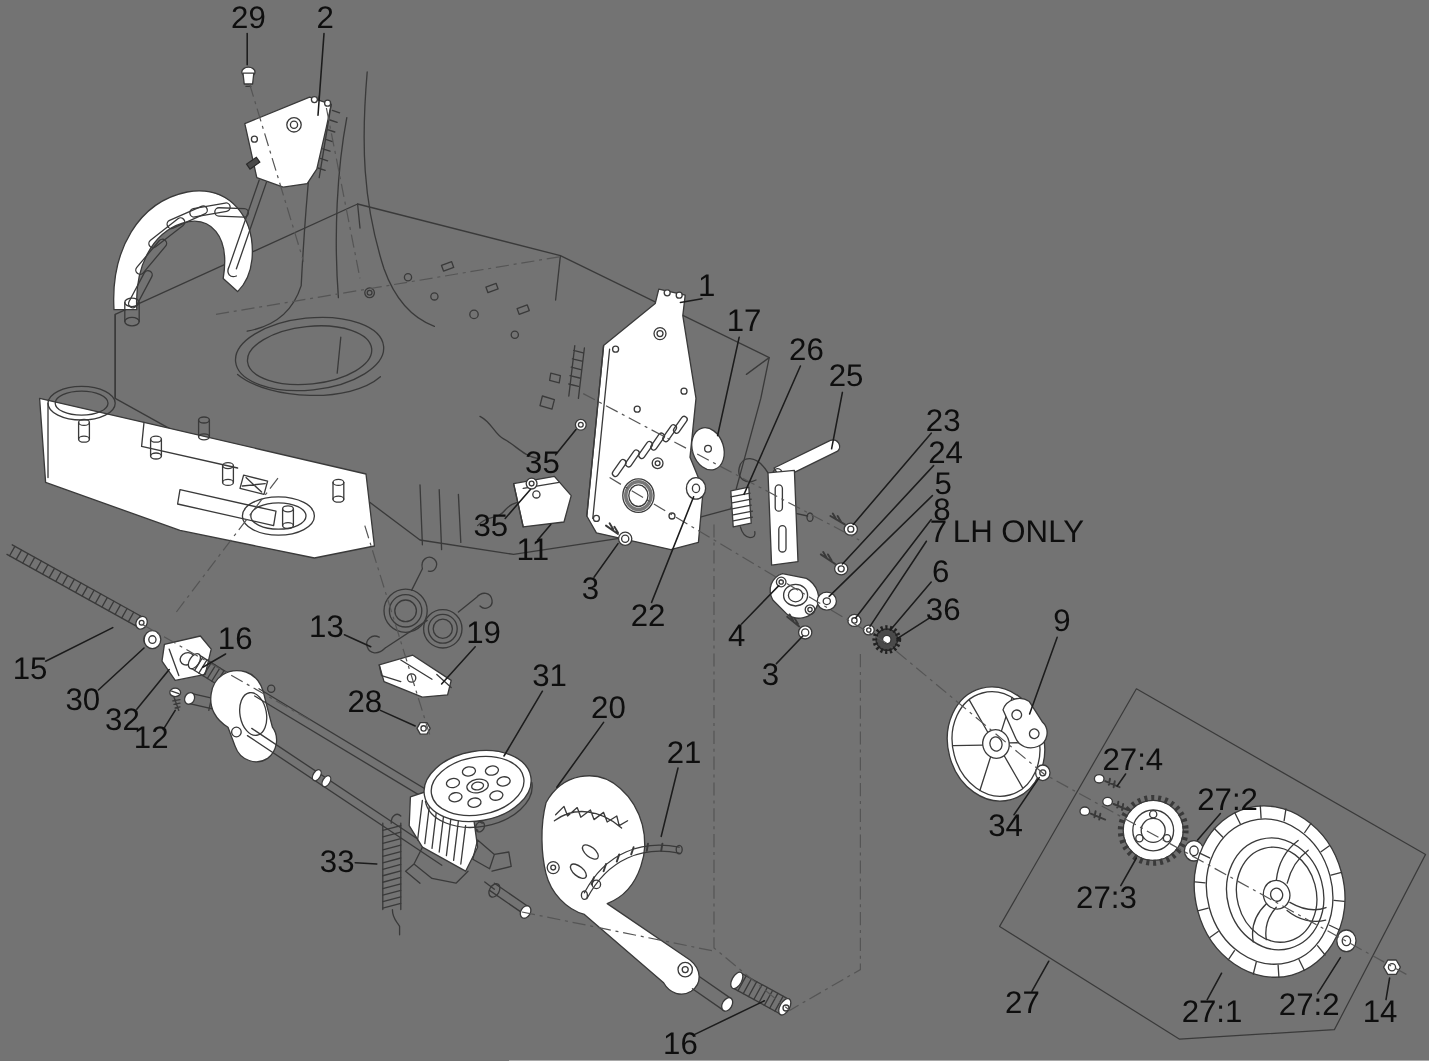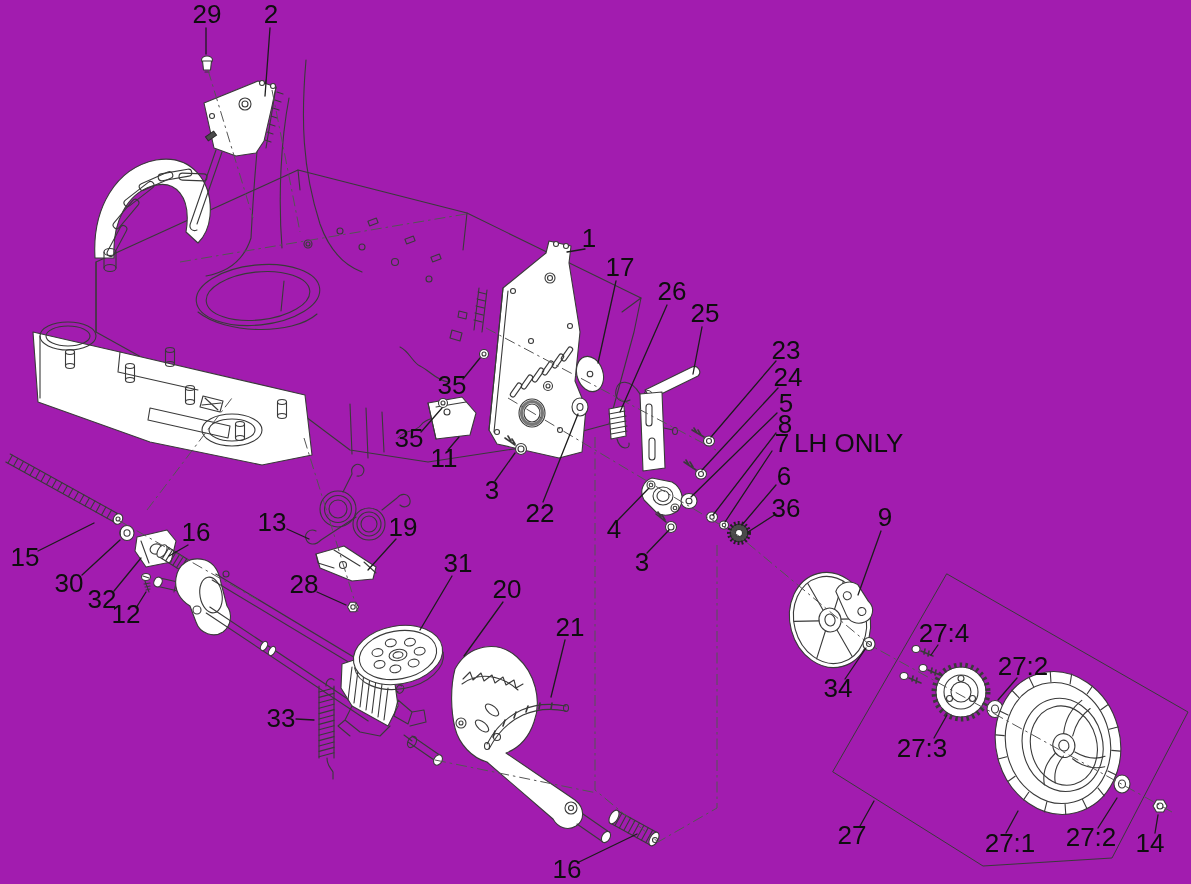--- a/index.html
+++ b/index.html
@@ -1,16 +1,16 @@
 <!DOCTYPE html>
 <html><head>
 <meta charset="utf-8">
 <style>
   html,body{margin:0;padding:0;background:#fff;}
-  .stage{position:relative;width:1191px;height:884px;background:#a21caf;overflow:hidden;}
+  .stage{position:relative;width:1191px;height:884px;background:#737373;overflow:hidden;}
   svg{display:block;}
   .ln{fill:none;stroke:#3a3a3a;stroke-width:1.1;stroke-linecap:round;stroke-linejoin:round;}
   .fw{fill:#ffffff;stroke:#3a3a3a;stroke-width:1.1;stroke-linejoin:round;}
   .thk{fill:none;stroke:#3a3a3a;stroke-width:1.6;stroke-linecap:round;}
   .dk{fill:#4a4a4a;stroke:#2a2a2a;stroke-width:1;}
   .dd{fill:none;stroke:#555;stroke-width:1;stroke-dasharray:11 4 2.5 4;}
   .ldr{stroke:#1c1c1c;stroke-width:1.3;stroke-linecap:round;}
   .lbl{font-family:"Liberation Sans","DejaVu Sans",sans-serif;font-size:26px;fill:#0e0e0e;text-anchor:middle;}
   .lbl-start{text-anchor:start;}
 </style>

